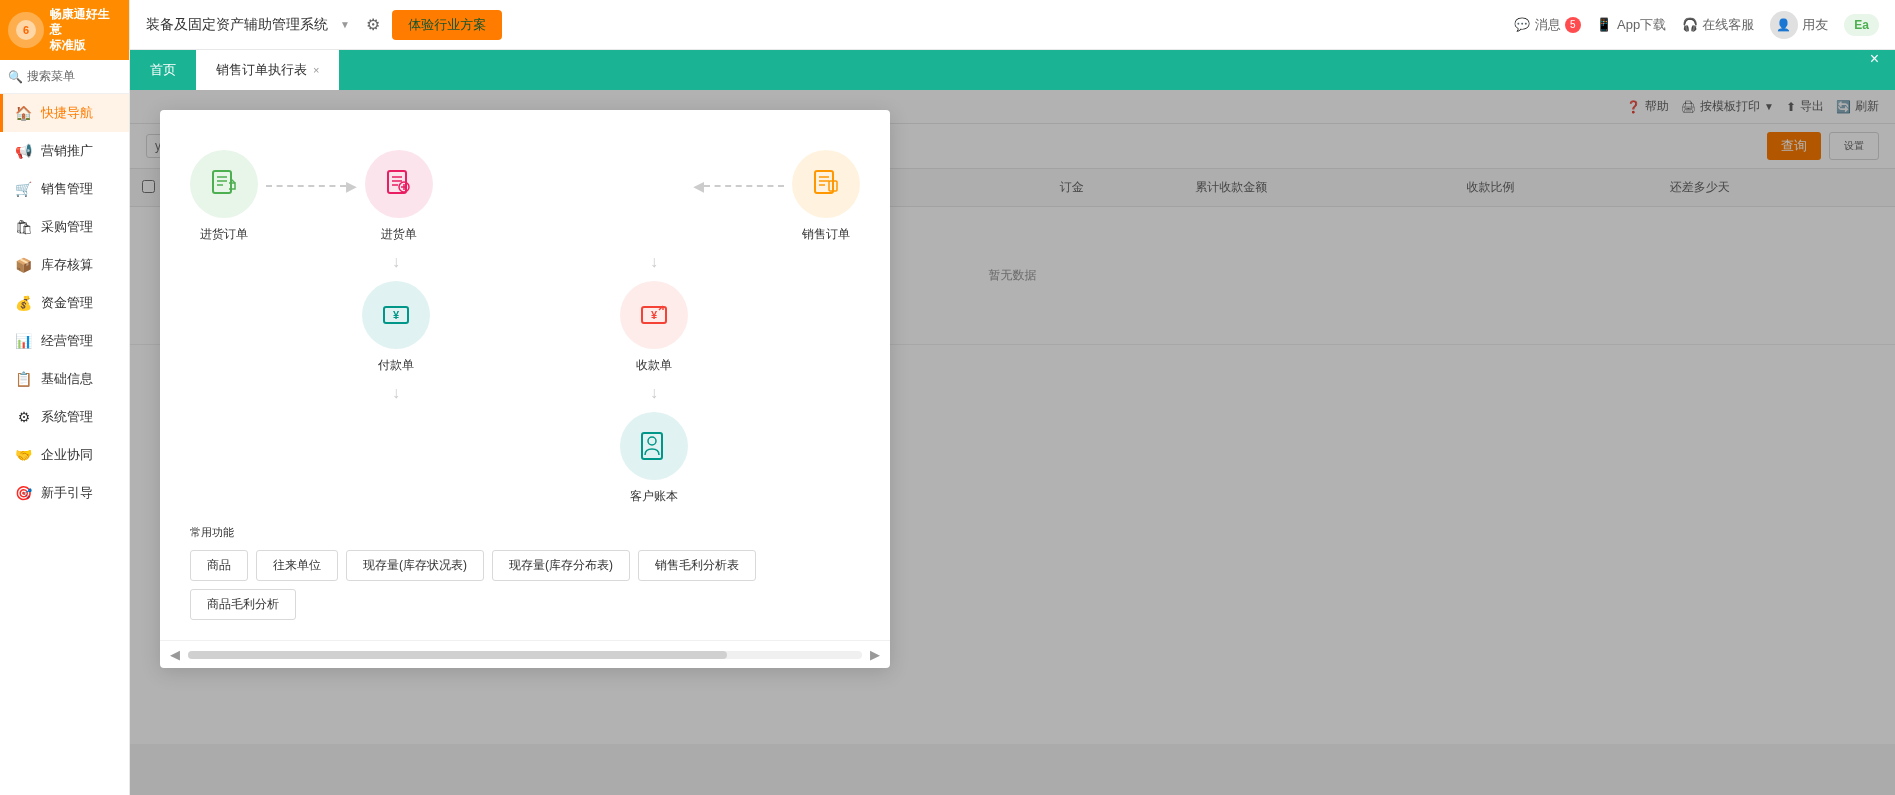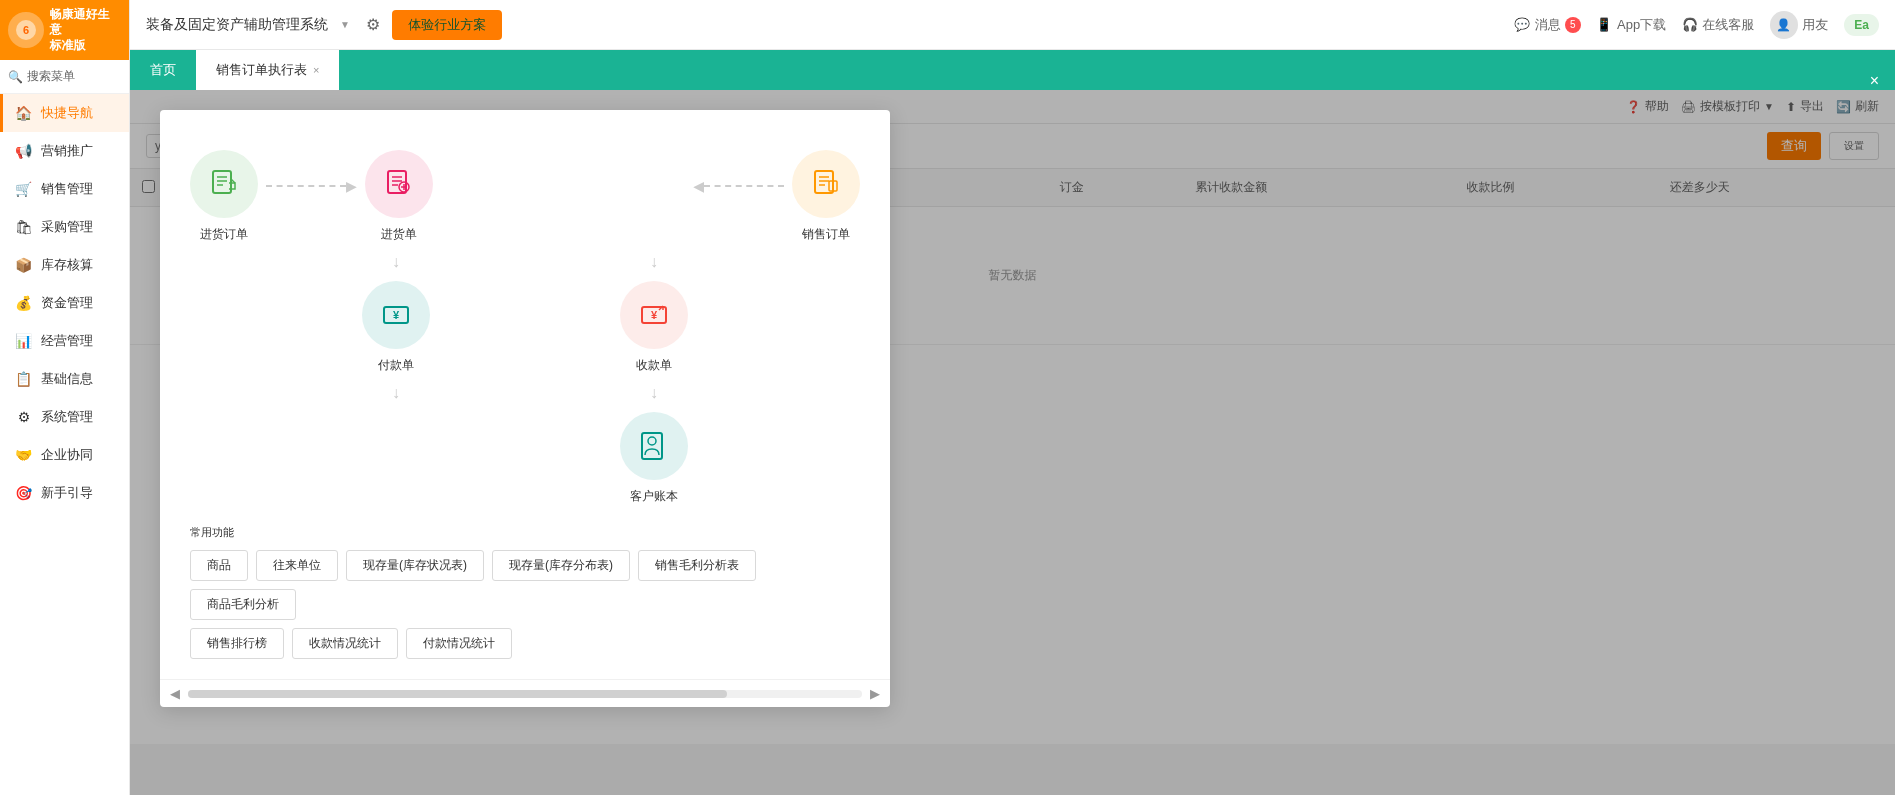--- a/index.html
+++ b/index.html
@@ -26,21 +26,21 @@
     .header-dropdown { display: flex; align-items: center; gap: 4px; cursor: pointer; }
     .header-chevron { color: #999; font-size: 10px; }
     .header-gear { color: #666; font-size: 16px; cursor: pointer; margin-left: 4px; }
     .header-btn { background: #ff7c00; color: #14532d; border: none; padding: 6px 16px; border-radius: 4px; cursor: pointer; font-size: 13px; }
     .header-right { margin-left: auto; display: flex; align-items: center; gap: 16px; }
     .header-right-item { display: flex; align-items: center; gap: 4px; color: #666; cursor: pointer; font-size: 13px; }
     .badge { background: #ff4d4f; color: #fff; border-radius: 50%; width: 16px; height: 16px; font-size: 10px; display: flex; align-items: center; justify-content: center; }
     .user-avatar { width: 28px; height: 28px; background: #e0e0e0; border-radius: 50%; display: flex; align-items: center; justify-content: center; color: #666; font-size: 12px; }
 
     
-    .tabs { height: 40px; background: #1ab394; display: flex; align-items: flex-end; padding: 0 0; }
+    .tabs { height: 40px; background: #1ab394; display: flex; align-items: flex-start; padding: 0 0; }
     .tab { padding: 0 20px; height: 100%; display: flex; align-items: center; color: #fff; cursor: pointer; font-size: 13px; gap: 6px; }
     .tab.active { background: #fff; color: #333; }
     .tab-close { color: #999; font-size: 11px; cursor: pointer; }
     .tabs-close-all { margin-left: auto; padding-right: 16px; color: #fff; cursor: pointer; font-size: 16px; }
 
     
     .content { flex: 1; background: #f5f5f5; position: relative; overflow: hidden; }
 
     
     .content-toolbar { background: #fff; padding: 8px 16px; display: flex; align-items: center; gap: 12px; border-bottom: 1px solid #e8e8e8; }
@@ -406,25 +406,20 @@
             <div class="common-func">
               <div class="common-func-title">常用功能</div>
               <div class="func-buttons">
                 <button class="func-btn">商品</button>
                 <button class="func-btn">往来单位</button>
                 <button class="func-btn">现存量(库存状况表)</button>
                 <button class="func-btn">现存量(库存分布表)</button>
                 <button class="func-btn">销售毛利分析表</button>
                 <button class="func-btn">商品毛利分析</button>
               </div>
-              <div class="func-buttons" style="margin-top:8px;">
-                <button class="func-btn">销售排行榜</button>
-                <button class="func-btn">收款情况统计</button>
-                <button class="func-btn">付款情况统计</button>
-              </div>
             </div>
           </div>
 
           <div class="modal-scroll-area">
             <span class="scroll-arrow">◀</span>
             <div class="scroll-bar-track">
               <div class="scroll-bar-thumb"></div>
             </div>
             <span class="scroll-arrow">▶</span>
           </div>

